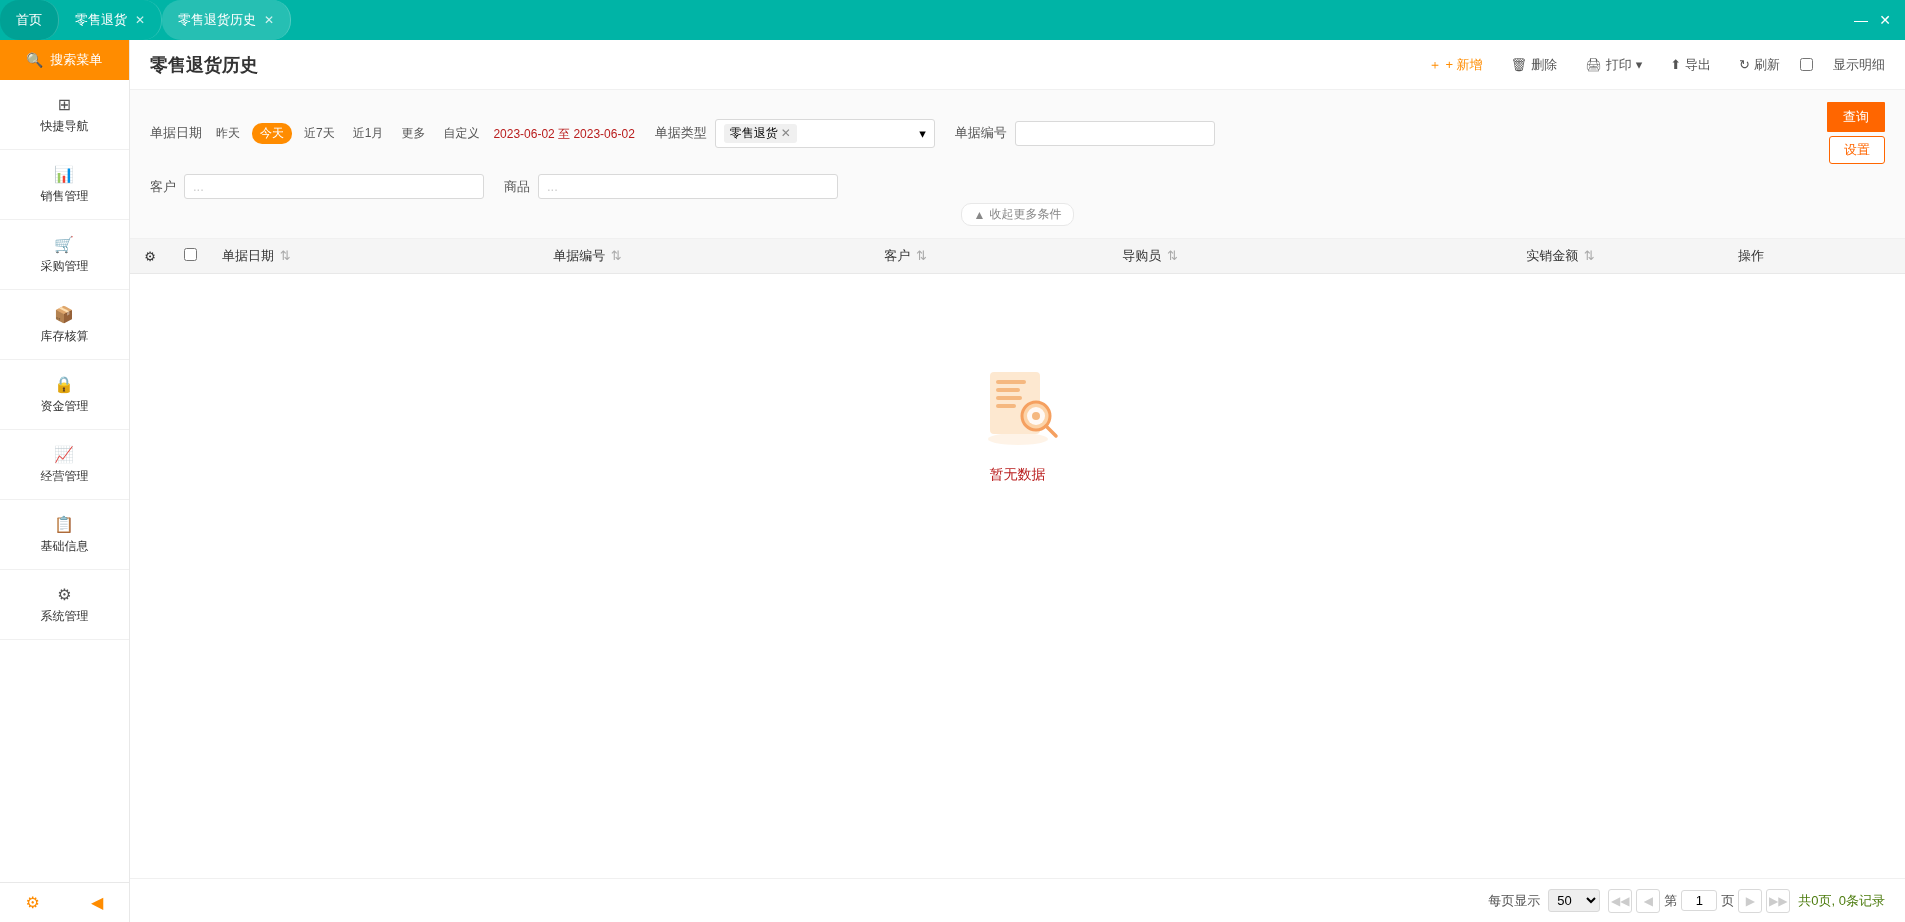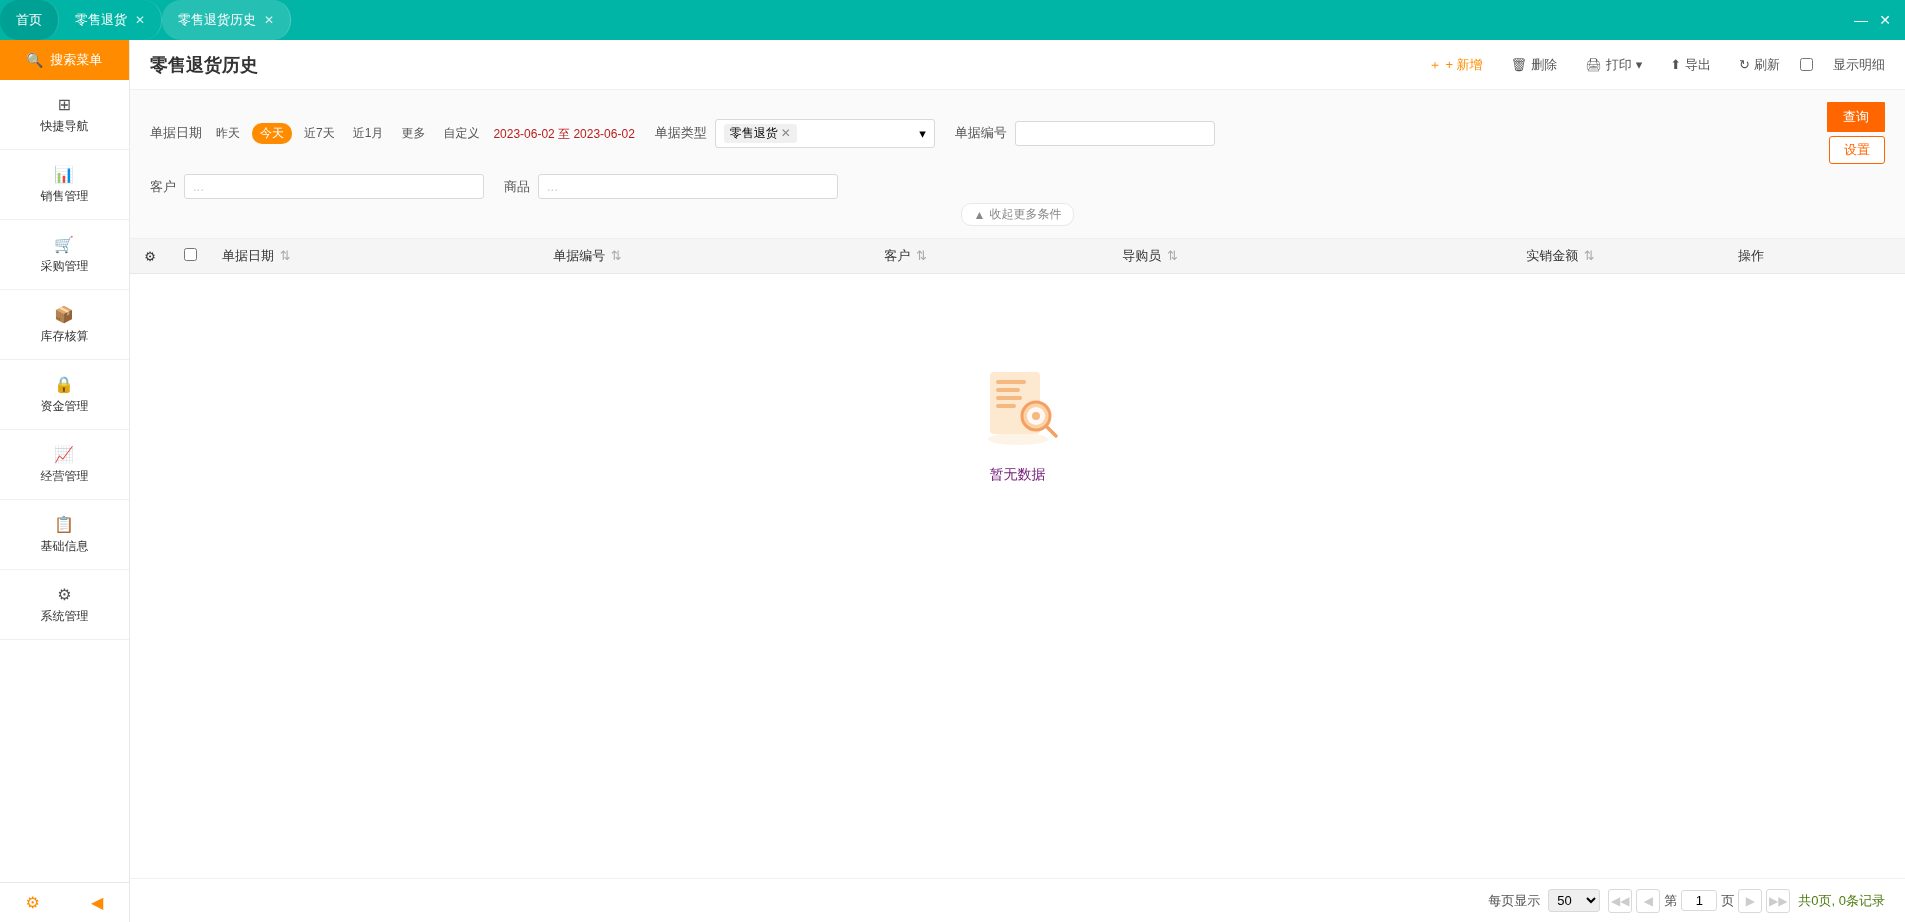--- a/index.html
+++ b/index.html
@@ -304,21 +304,21 @@
       align-items: center;
       justify-content: center;
       padding: 80px 0;
       color: #bbb;
     }
     .empty-icon {
       width: 100px;
       height: 100px;
       margin-bottom: 12px;
     }
-    .empty-text { font-size: 14px; color: #701a75; }
+    .empty-text { font-size: 14px; color: #b91c1c; }
 
     
     .pagination {
       height: 44px;
       display: flex;
       align-items: center;
       justify-content: flex-end;
       padding: 0 20px;
       gap: 8px;
       border-top: 1px solid #f0f0f0;

